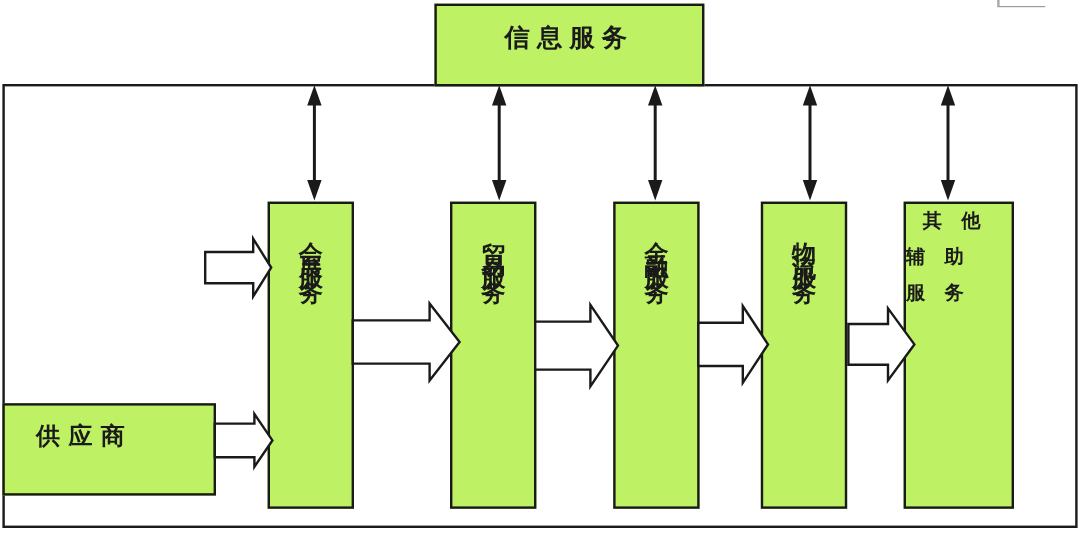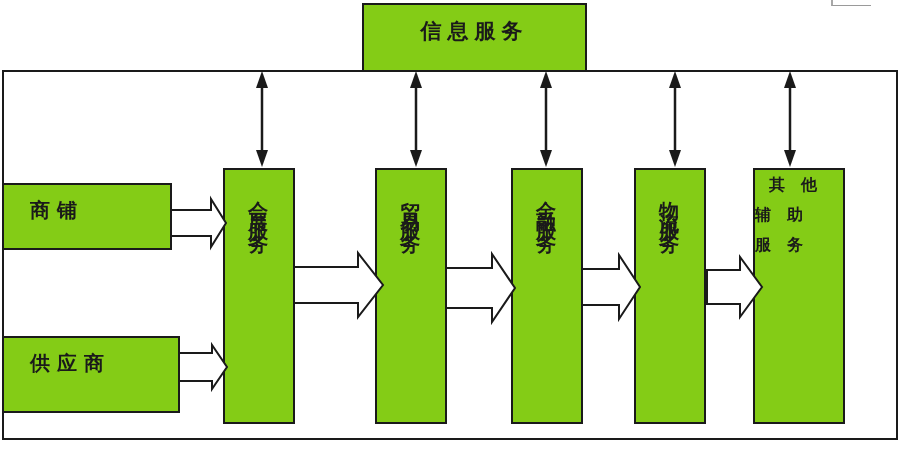--- a/index.html
+++ b/index.html
@@ -1,21 +1,21 @@
 <!DOCTYPE html>
 <html><head>
 <meta charset="utf-8">
 <style>
   html,body{margin:0;padding:0;background:#fff;}
   .canvas{
     position:relative;width:907px;height:451px;background:#fff;overflow:hidden;
     font-family:"Liberation Serif","DejaVu Serif",serif;color:#1a1a1a;
   }
   .box{
-    position:absolute;box-sizing:border-box;border:2px solid #1a1a1a;background:#84cc16;
+    position:absolute;box-sizing:border-box;border:2px solid #1a1a1a;background:#bef264;
   }
   .outer{
     left:2px;top:70px;width:896px;height:370px;background:transparent;
   }
   .topbox{
     left:362px;top:3px;width:225px;height:69px;z-index:3;
     display:flex;justify-content:center;align-items:flex-start;
   }
   .topbox .lbl{
     font-size:21px;font-weight:bold;letter-spacing:6px;padding-top:12px;
@@ -56,23 +56,20 @@
 <div class="canvas">
 
   <div class="artifact"></div>
 
   <div class="box outer"></div>
 
   <div class="box topbox">
     <span class="lbl">信息服务</span>
   </div>
 
-  <div class="box leftbox shop">
-    <span class="lbl">商铺</span>
-  </div>
   <div class="box leftbox supplier">
     <span class="lbl">供应商</span>
   </div>
 
   <div class="box svc svc1">
     <span class="vlbl">会展服务</span>
   </div>
   <div class="box svc svc2">
     <span class="vlbl">贸易服务</span>
   </div>

